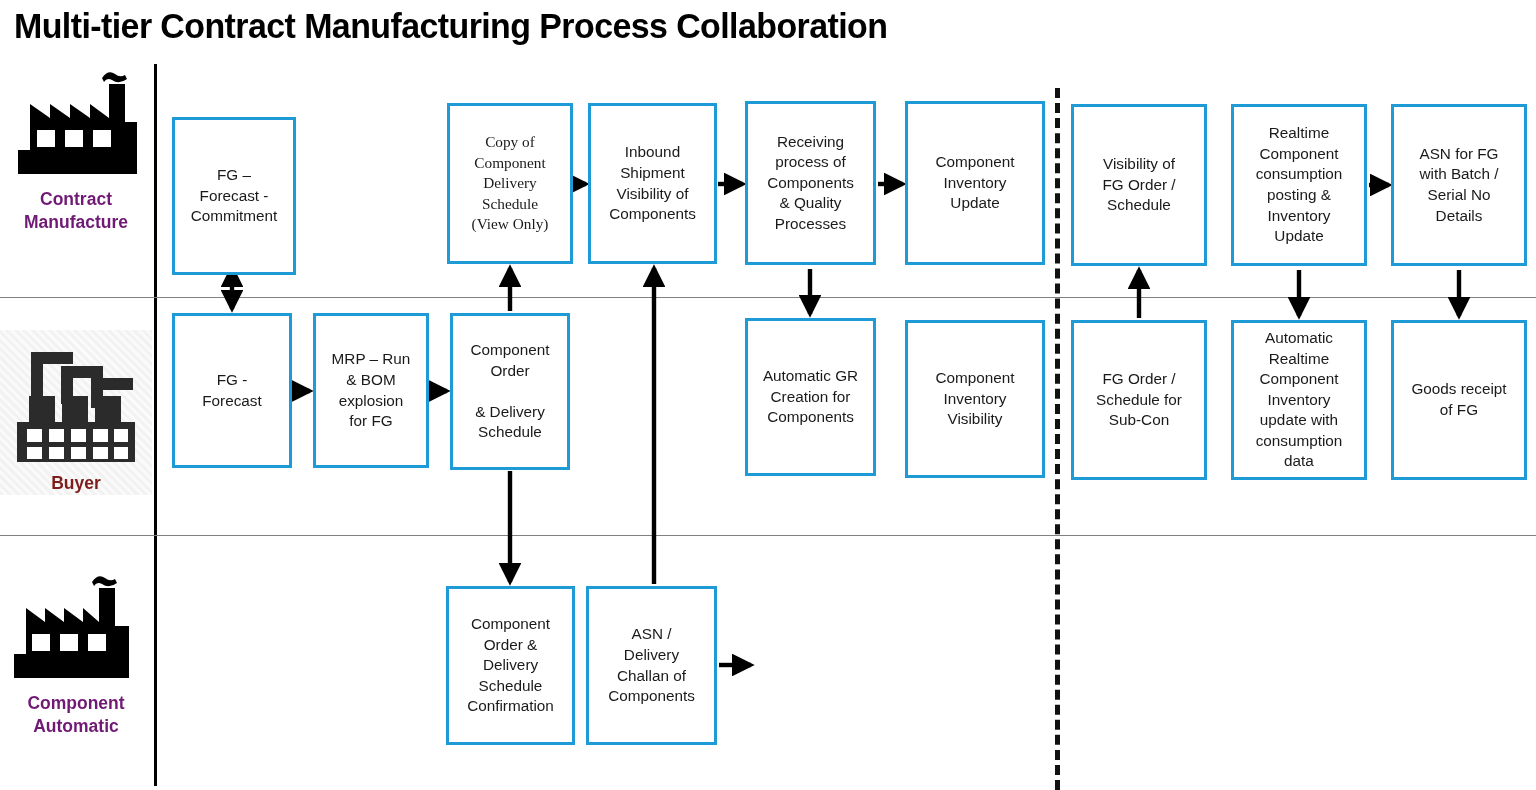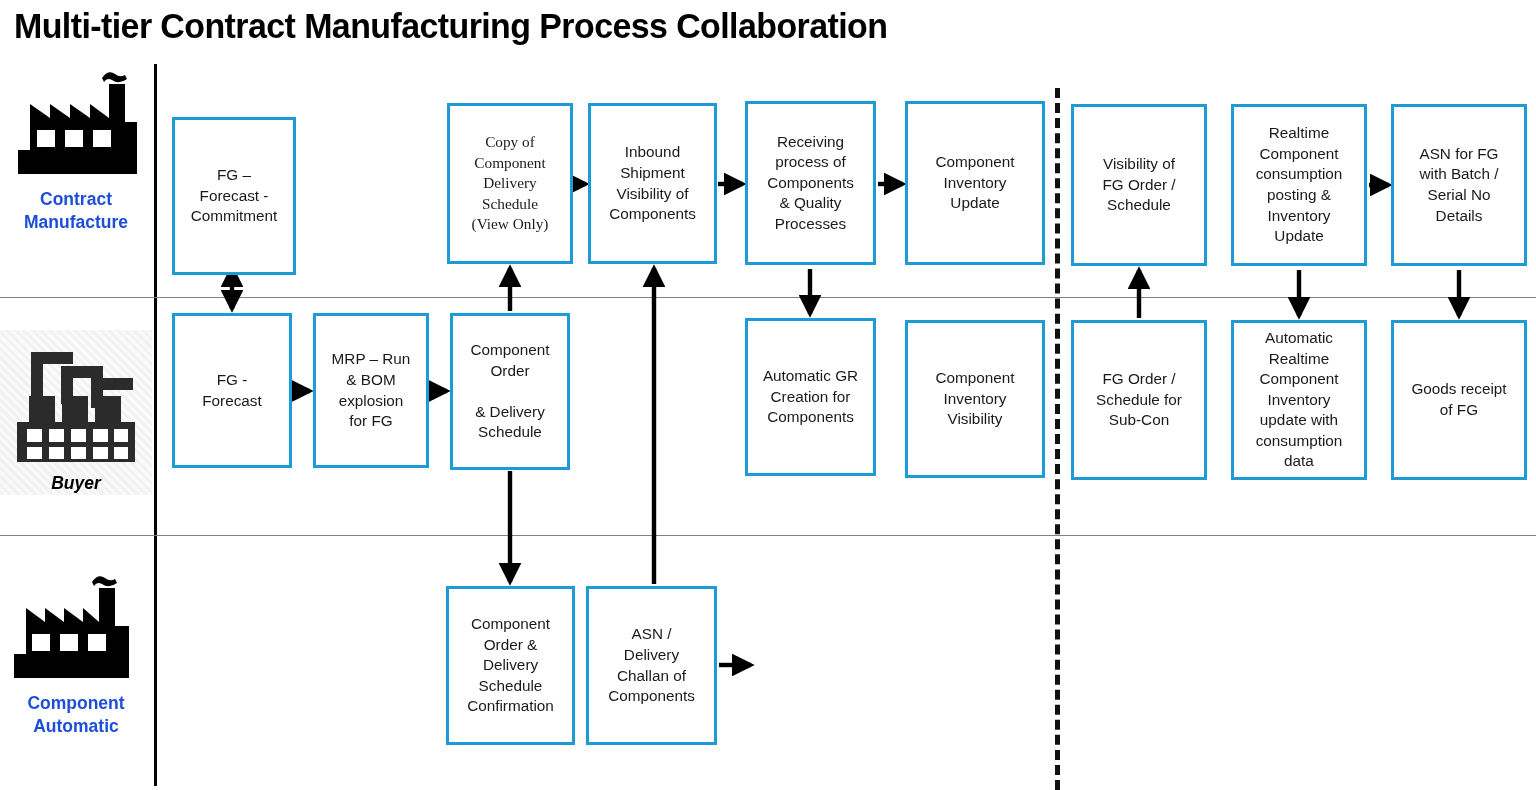--- a/index.html
+++ b/index.html
@@ -50,22 +50,22 @@
   .lane-icon{
     display:block;margin:0 auto;
   }
   .lane-label{
     display:block;
     font-weight:bold;
     font-size:17.5px;
     line-height:23px;
     margin-top:6px;
   }
-  .lane-label.blue{color:#1d4ed8;}
-  .lane-label.dark{color:#000000;font-style:italic;}
+  .lane-label.blue{color:#701a75;}
+  .lane-label.dark{color:#7f1d1d;}
   .buyer-plate{
     position:absolute;
     background:
       repeating-linear-gradient(45deg,
         #f2f2f2 0px,#f2f2f2 3px,
         #fafafa 3px,#fafafa 6px);
   }
 
   
   .pbox{

